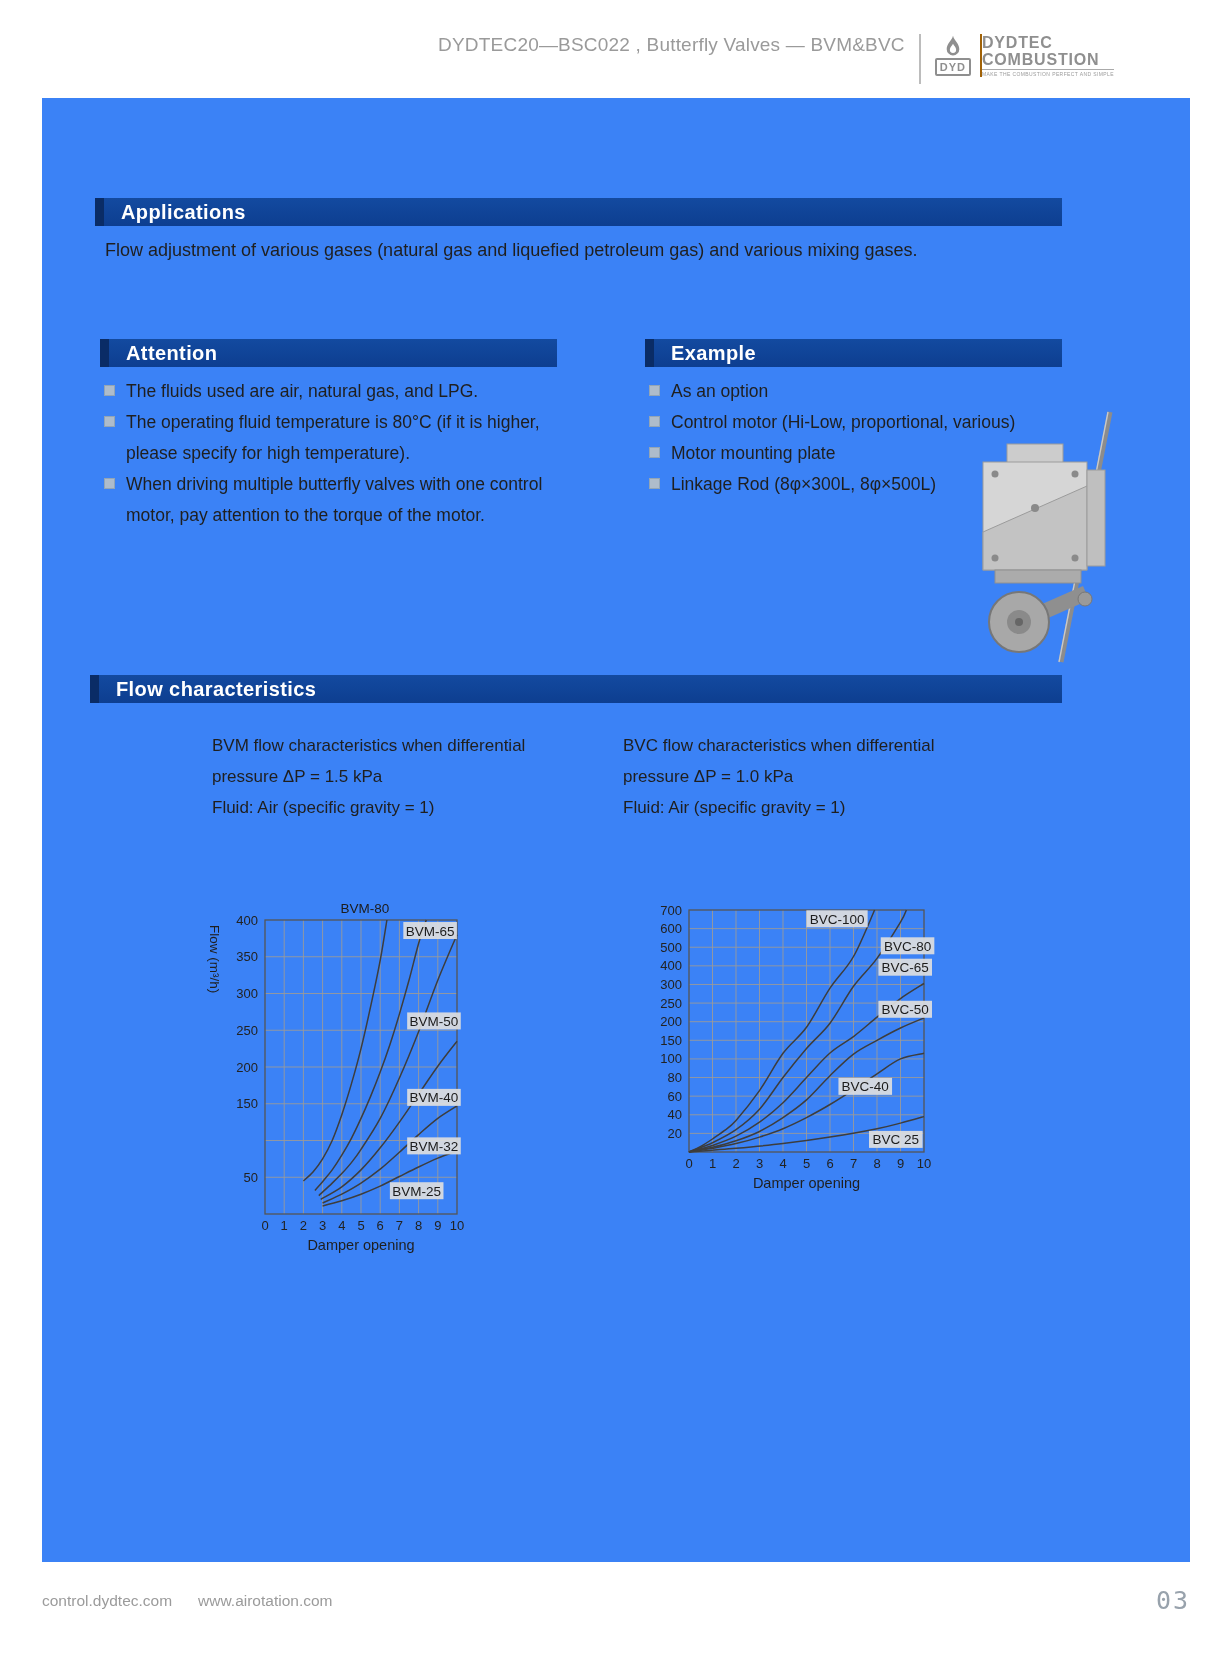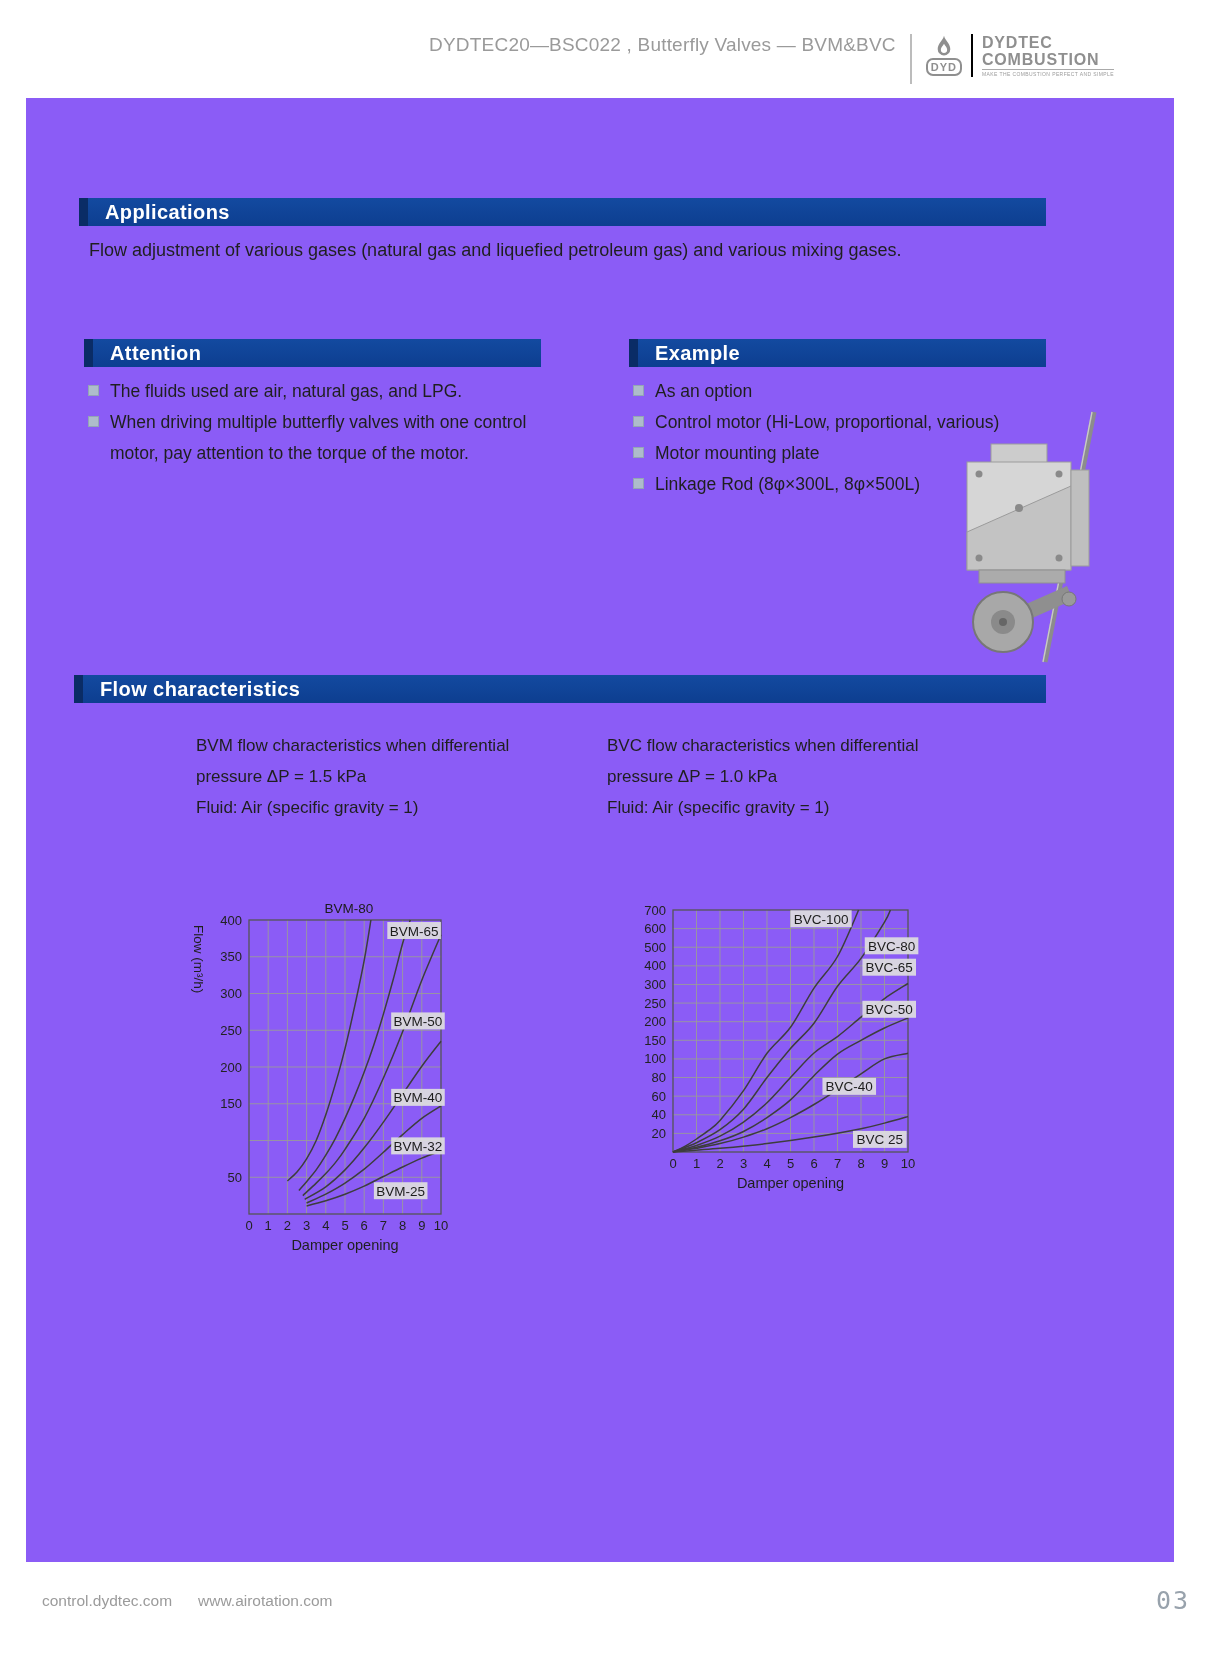--- a/index.html
+++ b/index.html
@@ -5,29 +5,29 @@
   html,body{margin:0;padding:0;background:#fff;}
   .page{position:relative;width:1232px;height:1672px;background:#ffffff;margin:0 auto;
         font-family:"Liberation Sans",sans-serif;overflow:hidden;}
 
   
   .header{position:absolute;top:34px;right:118px;display:flex;align-items:flex-start;gap:14px;}
   .doc-title{color:#9a9a9a;font-size:19px;letter-spacing:.2px;white-space:nowrap;}
   .header-divider{width:2px;height:50px;background:#bcbcbc;}
   .logo{display:flex;align-items:center;gap:9px;color:#8f8f8f;}
   .logo-mark{display:flex;flex-direction:column;align-items:center;gap:1px;}
-  .dyd-box{border:2px solid #8f8f8f;border-radius:7px;font-weight:bold;font-size:11px;
+  .dyd-box{border:2px solid #8f8f8f;border-radius:2px;font-weight:bold;font-size:11px;
            padding:0 3px;letter-spacing:1px;line-height:14px;}
-  .logo-text{border-left:2px solid #000000;padding-left:9px;}
+  .logo-text{border-left:2px solid #a16207;}
   .brand-line{font-size:16px;font-weight:bold;letter-spacing:.8px;line-height:17px;}
   .logo-tagline{font-size:5px;letter-spacing:.4px;border-top:1px solid #aaa;margin-top:1px;
                 padding-top:1px;white-space:nowrap;color:#9b9b9b;}
 
   
-  .content{position:absolute;left:26px;top:98px;width:1148px;height:1464px;background:#8b5cf6;}
+  .content{position:absolute;left:42px;top:98px;width:1148px;height:1464px;background:#3b82f6;}
 
   .section-bar{position:absolute;height:28px;background:linear-gradient(180deg,#134aa0,#0d3e90);
                color:#fff;font-weight:bold;font-size:20px;letter-spacing:.4px;
                display:flex;align-items:center;padding-left:26px;box-sizing:border-box;}
   .section-bar::before{content:'';position:absolute;left:0;top:0;bottom:0;width:9px;background:#0a2c66;}
 
   .intro-text{position:absolute;left:63px;top:142px;width:990px;font-size:18px;color:#1f1f1f;}
 
   .bullet-list{position:absolute;}
   .bullet-item{display:flex;gap:11px;font-size:17.5px;line-height:31px;color:#1f1f1f;}
@@ -83,20 +83,24 @@
       <span>Attention</span>
     </div>
     <div class="section-bar" style="left:603px;top:241px;width:417px;">
       <span>Example</span>
     </div>
 
     <div class="bullet-list" style="left:62px;top:278px;width:458px;">
         <div class="bullet-item">
           <span class="bullet-sq"></span>
           <span class="bullet-text">The fluids used are air, natural gas, and LPG.</span>
+        </div>
+        <div class="bullet-item">
+          <span class="bullet-sq"></span>
+          <span class="bullet-text">The operating fluid temperature is 80°C (if it is higher, please specify for high temperature).</span>
         </div>
         <div class="bullet-item">
           <span class="bullet-sq"></span>
           <span class="bullet-text">When driving multiple butterfly valves with one control motor, pay attention to the torque of the motor.</span>
         </div>
       </div>
 
     <div class="bullet-list" style="left:607px;top:278px;width:440px;">
         <div class="bullet-item">
           <span class="bullet-sq"></span>

